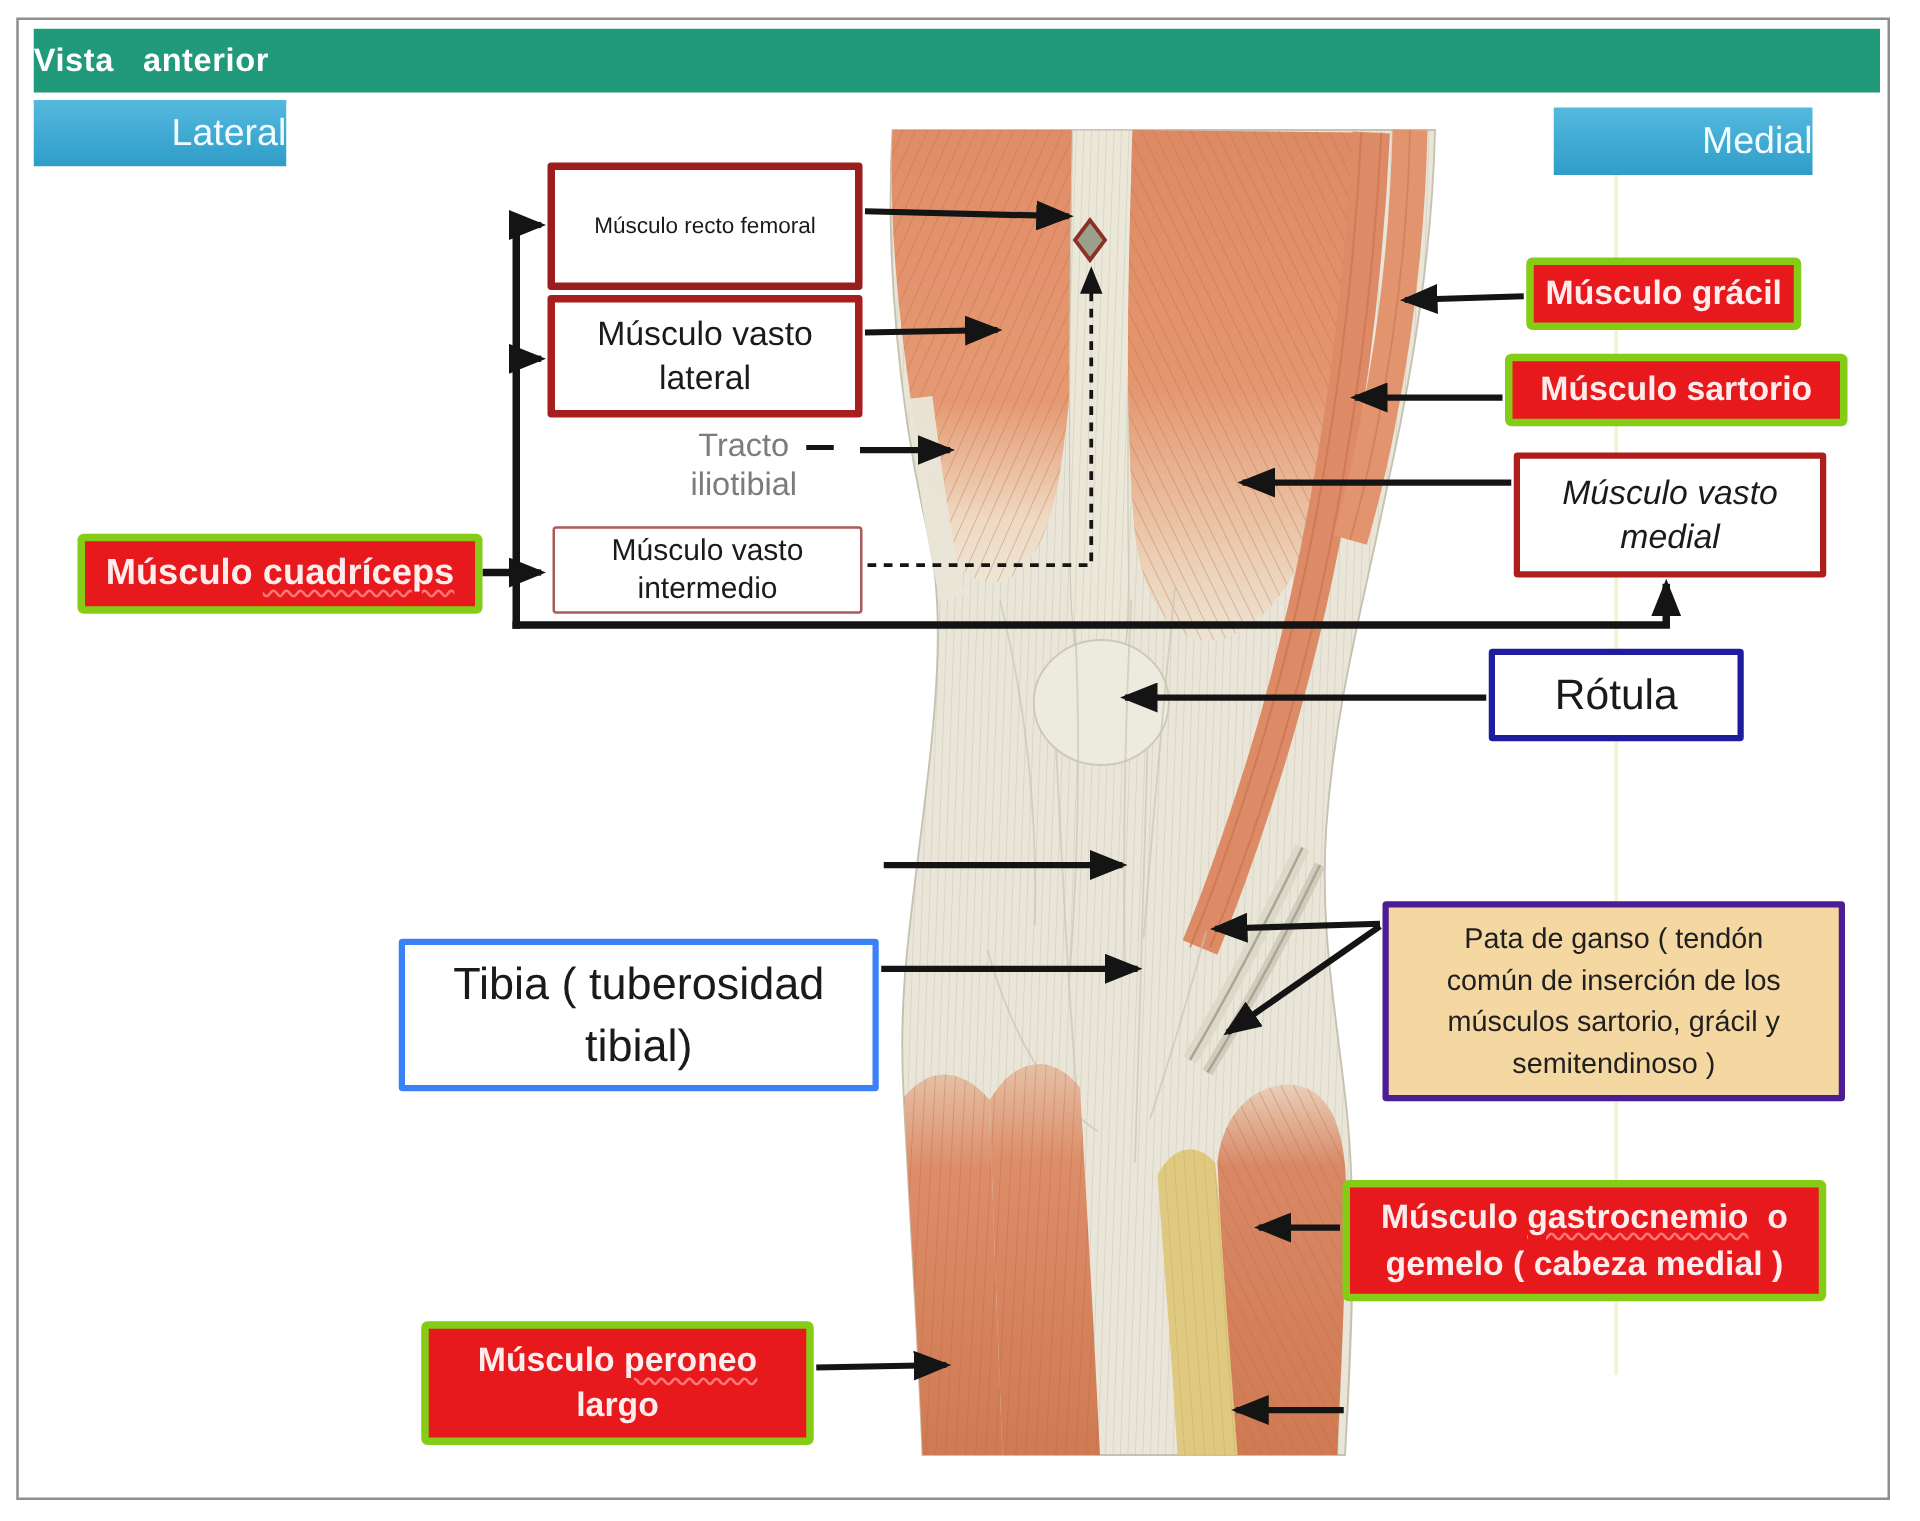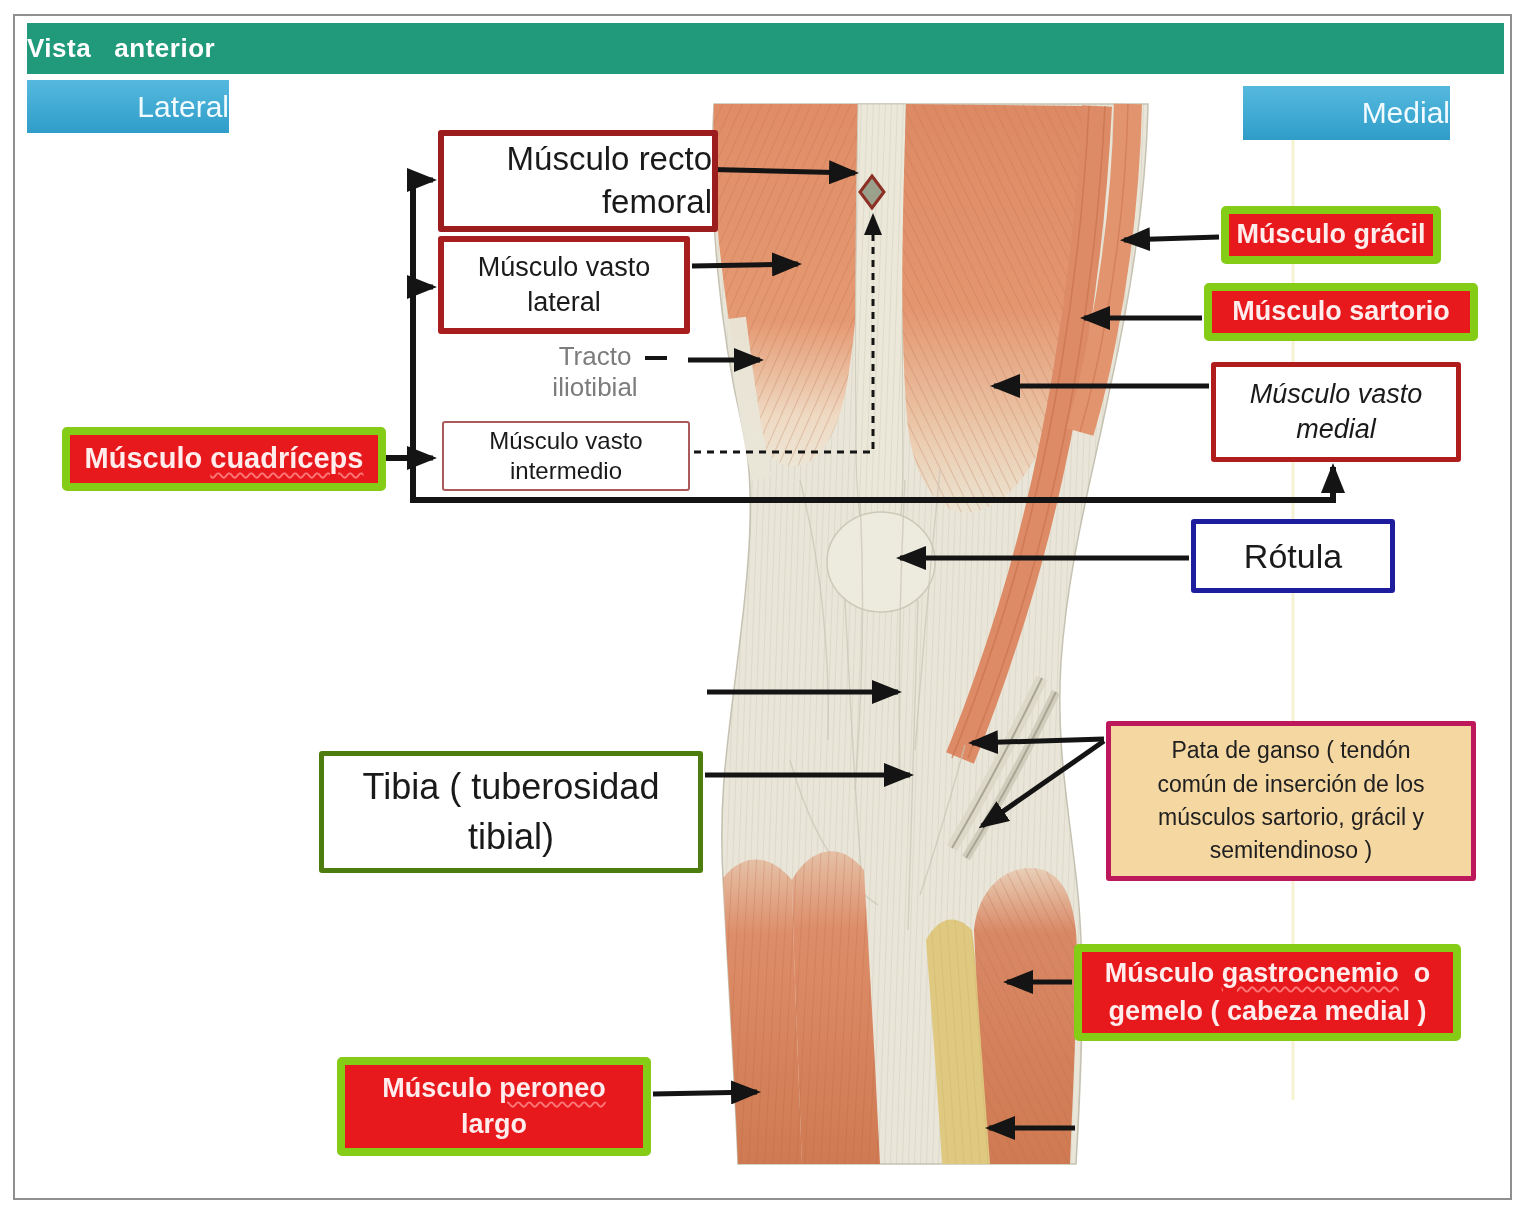--- a/index.html
+++ b/index.html
@@ -9,35 +9,35 @@
         border:2px solid #8f8f8f;background:#ffffff;box-sizing:border-box;}
   .header-bar{position:absolute;left:27px;top:23px;width:1477px;height:51px;background:#219a7b;
         display:flex;align-items:center;justify-content:flex-start;}
   .header-bar .title{color:#ffffff;font-weight:bold;font-size:26px;white-space:pre;letter-spacing:.5px;}
   .side-tag{position:absolute;display:flex;align-items:center;justify-content:flex-end;
         background:linear-gradient(#55b9de,#2f9dc9);color:#f2fbff;font-size:30px;}
   .side-tag.lateral{left:27px;top:80px;width:202px;height:53px;}
   .side-tag.medial{left:1243px;top:86px;width:207px;height:54px;}
   .box{position:absolute;display:flex;align-items:center;justify-content:center;text-align:center;
         box-sizing:border-box;line-height:1.3;}
-  .red-box{background:#e8191d;border:8px solid #84cc16;border-radius:5px;color:#ffecec;font-weight:bold;}
+  .red-box{background:#e8191d;border:6px solid #84cc16;border-radius:5px;color:#ffecec;font-weight:bold;}
   .white-box{background:#ffffff;color:#1a1a1a;border-radius:3px;}
-  .b-recto{left:438px;top:130px;width:280px;height:102px;border:6px solid #9c1d1d;font-size:33px;text-align:right;}
+  .b-recto{left:438px;top:130px;width:252px;height:102px;border:6px solid #9c1d1d;font-size:18px;text-align:right;}
   .b-vlat{left:438px;top:236px;width:252px;height:98px;border:6px solid #a81d1d;font-size:27px;}
   .b-tracto{left:520px;top:340px;width:150px;height:64px;color:#7c7c7c;font-size:26px;line-height:1.2;
         position:absolute;display:flex;align-items:center;justify-content:center;text-align:center;}
   .b-vint{left:442px;top:421px;width:248px;height:70px;border:2px solid #aa5a5a;font-size:24px;line-height:1.25;}
   .b-cuad{left:62px;top:427px;width:324px;height:64px;font-size:29px;}
   .b-gracil{left:1221px;top:206px;width:220px;height:58px;font-size:27px;}
   .b-sart{left:1204px;top:283px;width:274px;height:58px;font-size:27px;}
   .b-vmed{left:1211px;top:362px;width:250px;height:100px;border:5px solid #b01d1d;font-size:27px;padding:0 10px;font-style:italic;}
   .b-rotula{left:1191px;top:519px;width:204px;height:74px;border:5px solid #1d1d9e;font-size:34px;}
   .b-liga{left:441px;top:629px;width:264px;height:100px;border:5px solid #54c8ca;font-size:28px;padding:0 20px;}
-  .b-tibia{left:319px;top:751px;width:384px;height:122px;border:5px solid #4d7c0f;font-size:36px;padding:0 10px;line-height:1.4;}
-  .b-pata{left:1106px;top:721px;width:370px;height:160px;border:5px solid #be185d;background:#f5d7a2;
+  .b-tibia{left:319px;top:751px;width:384px;height:122px;border:5px solid #3b82f6;font-size:36px;padding:0 10px;line-height:1.4;}
+  .b-pata{left:1106px;top:721px;width:370px;height:160px;border:5px solid #4c1d95;background:#f5d7a2;
         color:#202020;font-size:23px;padding:0 34px;line-height:1.45;border-radius:3px;}
   .b-gastro{left:1074px;top:944px;width:387px;height:97px;font-size:27px;line-height:1.4;white-space:pre-wrap;}
   .b-soleo{left:1077px;top:1094px;width:386px;height:62px;font-size:27px;}
   .b-peroneo{left:337px;top:1057px;width:314px;height:99px;font-size:27px;padding:0 15px;}
   .wavy{text-decoration-line:underline;text-decoration-style:wavy;
         text-decoration-color:rgba(255,130,130,.9);text-decoration-thickness:2px;text-underline-offset:4px;}
   svg.scene{position:absolute;left:0;top:0;z-index:0;}
   .box,.side-tag,.header-bar,.b-tracto{z-index:2;}
 </style>
 </head>

